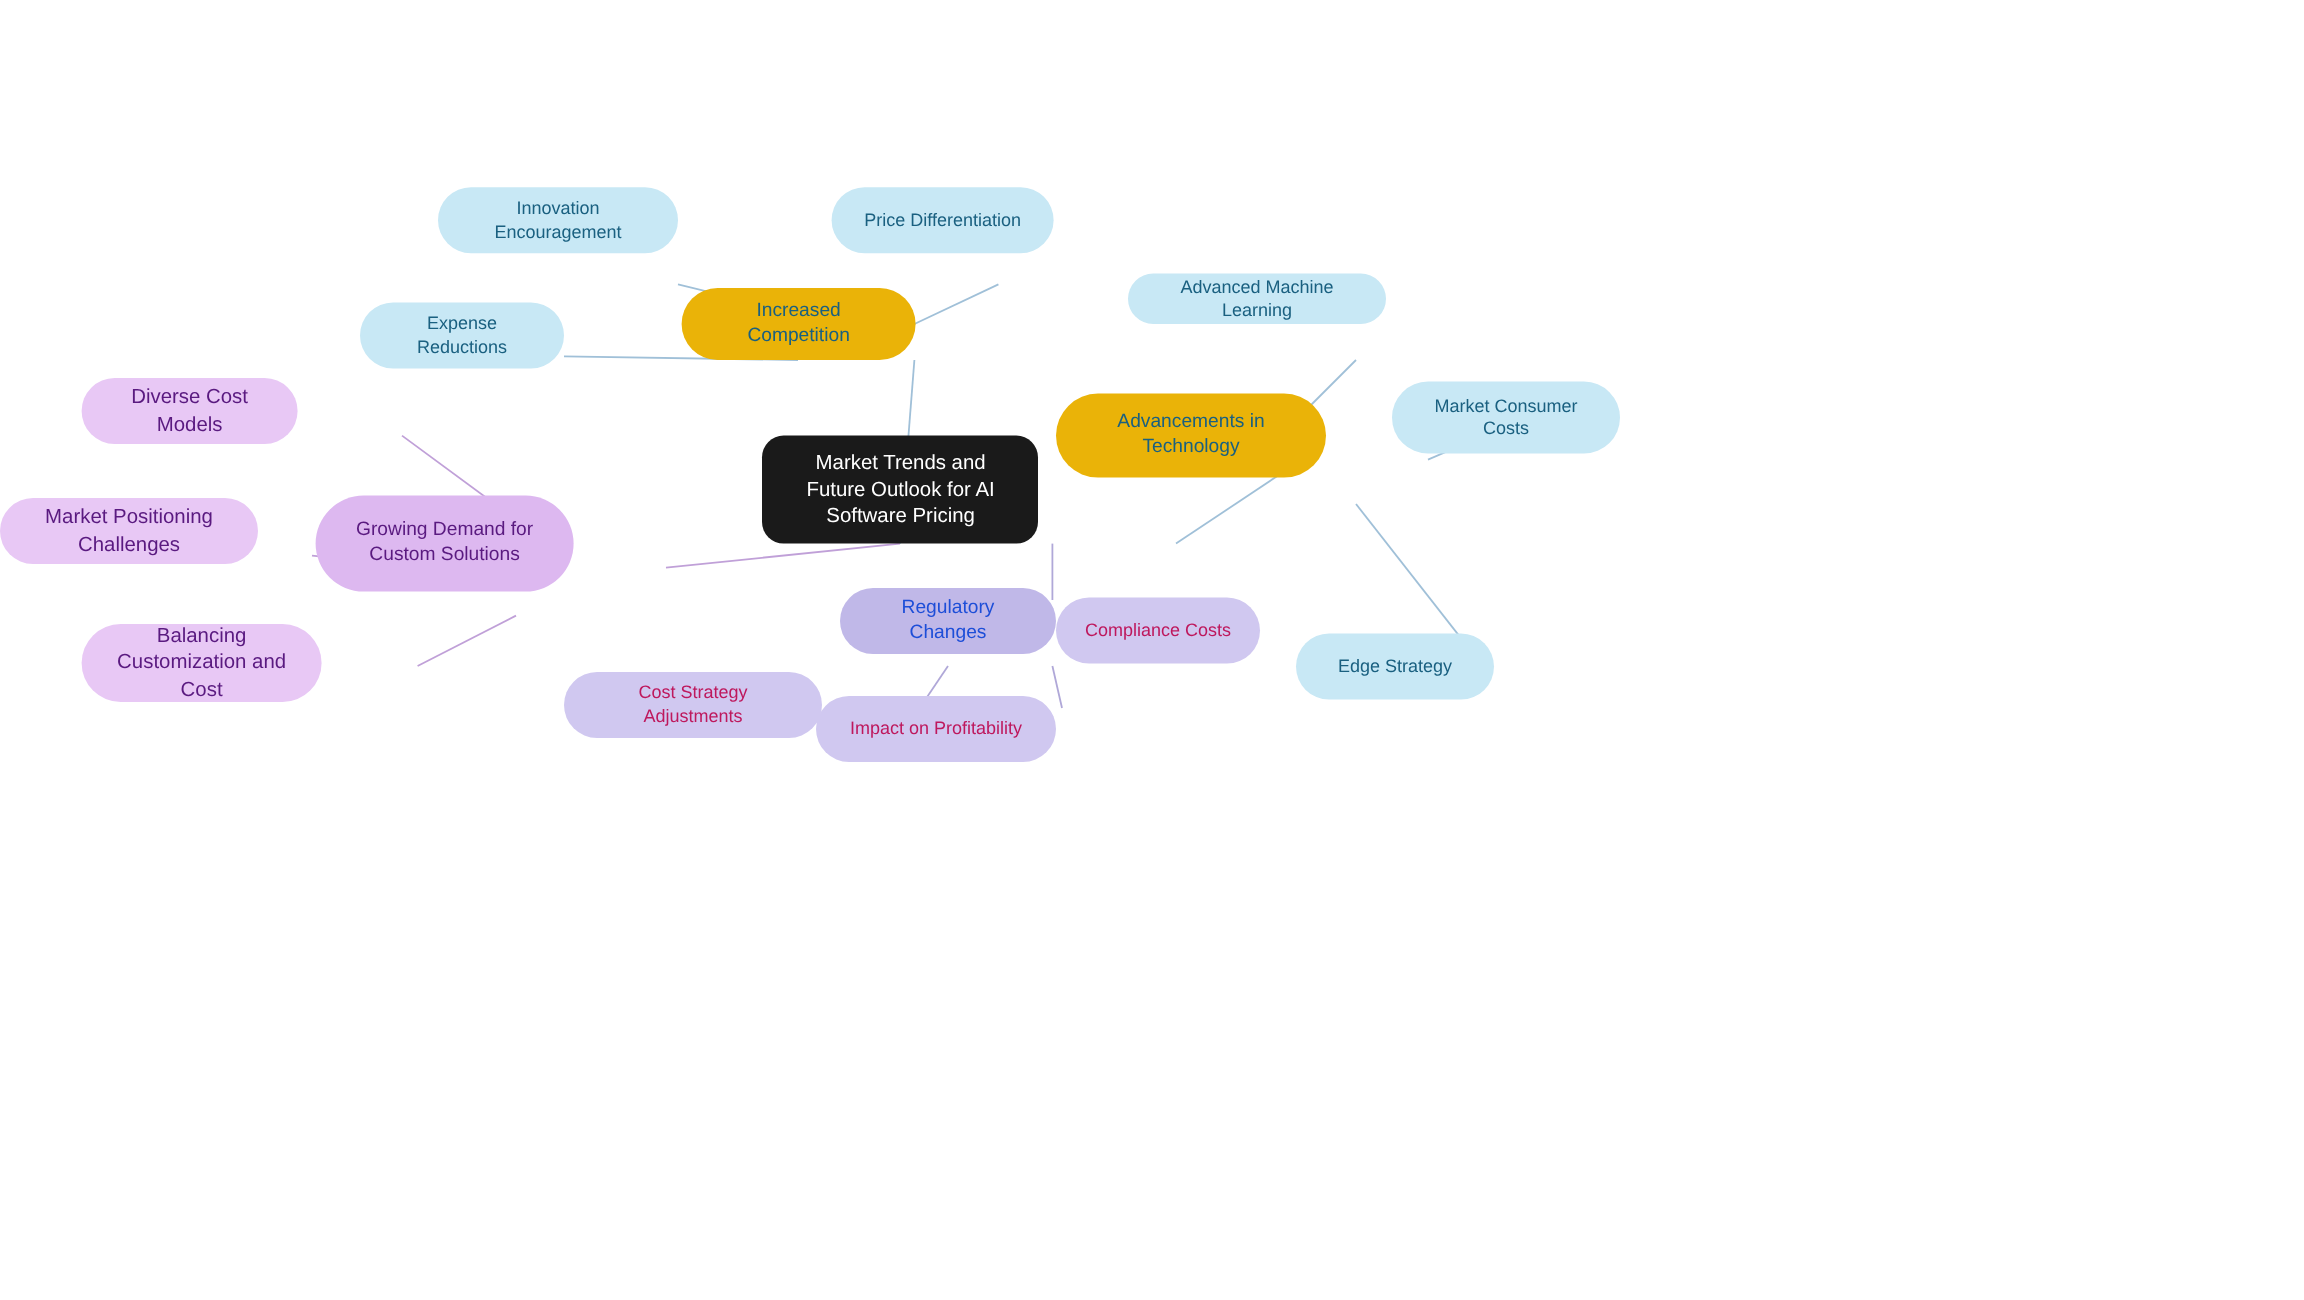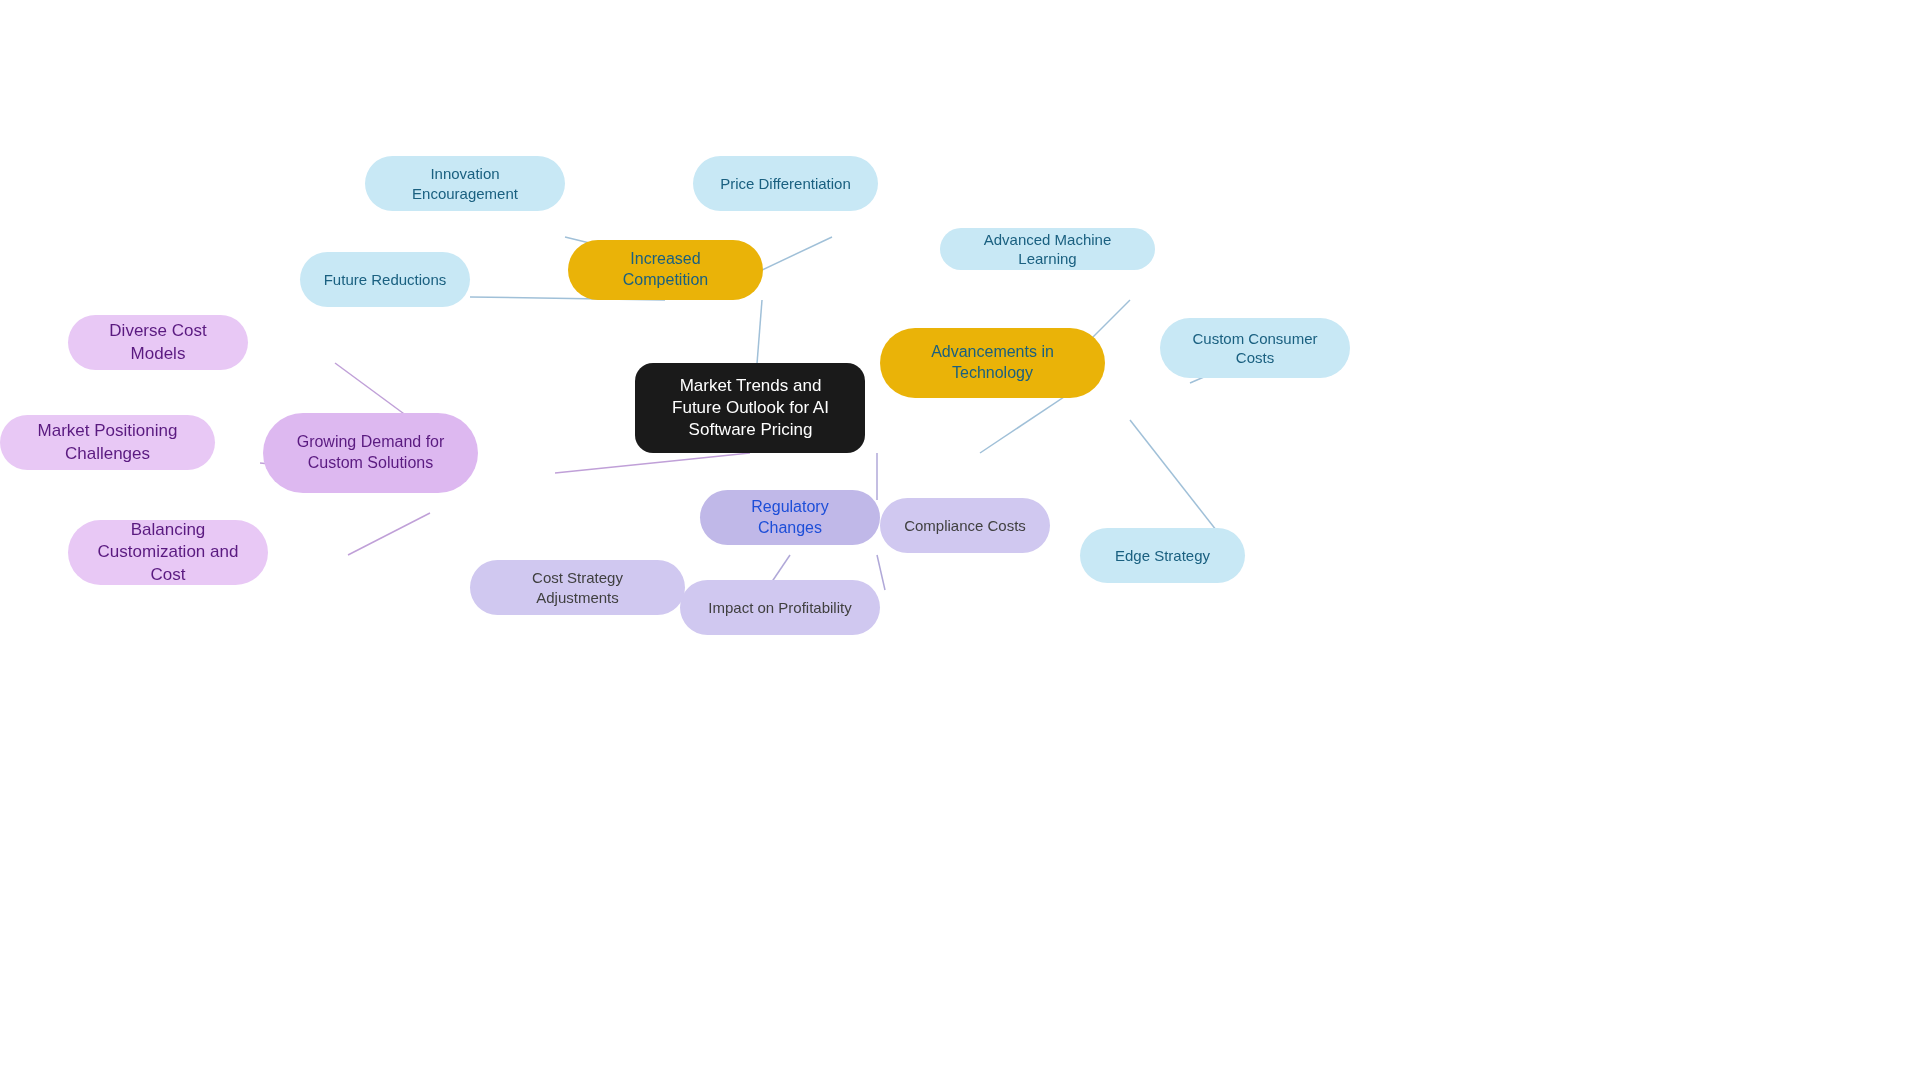--- a/index.html
+++ b/index.html
@@ -56,21 +56,21 @@
       font-size: 17px;
     }
     .node-purple-medium {
       background: #ddb8f0;
       color: #5a1a80;
       font-size: 16px;
       font-weight: 500;
     }
     .node-lavender {
       background: #d0c8f0;
-      color: #404040;
+      color: #be185d;
       font-size: 15px;
     }
     .node-lavender-medium {
       background: #c0b8e8;
       color: #1d4ed8;
       font-size: 16px;
       font-weight: 500;
     }
   </style>
 </head>
@@ -112,35 +112,35 @@
 </svg>
 
 <div class="node node-center" style="left: 635px; top: 363px; padding-left: 23px;">Market Trends and Future Outlook for AI Software Pricing</div>
 
 <div class="node node-blue-medium" style="left: 568px; top: 240px; width: 195px; height: 60px;">Increased Competition</div>
 
 <div class="node node-blue" style="left: 365px; top: 156px; width: 200px; height: 55px;">Innovation Encouragement</div>
 
 <div class="node node-blue" style="left: 693px; top: 156px; width: 185px; height: 55px;">Price Differentiation</div>
 
-<div class="node node-blue" style="left: 300px; top: 252px; width: 170px; height: 55px;">Future Reductions</div>
+<div class="node node-blue" style="left: 300px; top: 252px; width: 170px; height: 55px;">Expense Reductions</div>
 
 <div class="node node-purple-medium" style="left: 263px; top: 413px; width: 215px; height: 80px;">Growing Demand for Custom Solutions</div>
 
 <div class="node node-purple" style="left: 68px; top: 315px; width: 180px; height: 55px;">Diverse Cost Models</div>
 
 <div class="node node-purple" style="left: 0px; top: 415px; width: 215px; height: 55px;">Market Positioning Challenges</div>
 
 <div class="node node-purple" style="left: 68px; top: 520px; width: 200px; height: 65px;">Balancing Customization and Cost</div>
 
 <div class="node node-blue-medium" style="left: 880px; top: 328px; width: 225px; height: 70px;">Advancements in Technology</div>
 
 <div class="node node-blue" style="left: 940px; top: 228px; width: 215px; height: 42px;">Advanced Machine Learning</div>
 
-<div class="node node-blue" style="left: 1160px; top: 318px; width: 190px; height: 60px;">Custom Consumer Costs</div>
+<div class="node node-blue" style="left: 1160px; top: 318px; width: 190px; height: 60px;">Market Consumer Costs</div>
 
 <div class="node node-blue" style="left: 1080px; top: 528px; width: 165px; height: 55px;">Edge Strategy</div>
 
 <div class="node node-lavender-medium" style="left: 700px; top: 490px; width: 180px; height: 55px;">Regulatory Changes</div>
 
 <div class="node node-lavender" style="left: 880px; top: 498px; width: 170px; height: 55px;">Compliance Costs</div>
 
 <div class="node node-lavender" style="left: 470px; top: 560px; width: 215px; height: 55px;">Cost Strategy Adjustments</div>
 
 <div class="node node-lavender" style="left: 680px; top: 580px; width: 200px; height: 55px;">Impact on Profitability</div>

